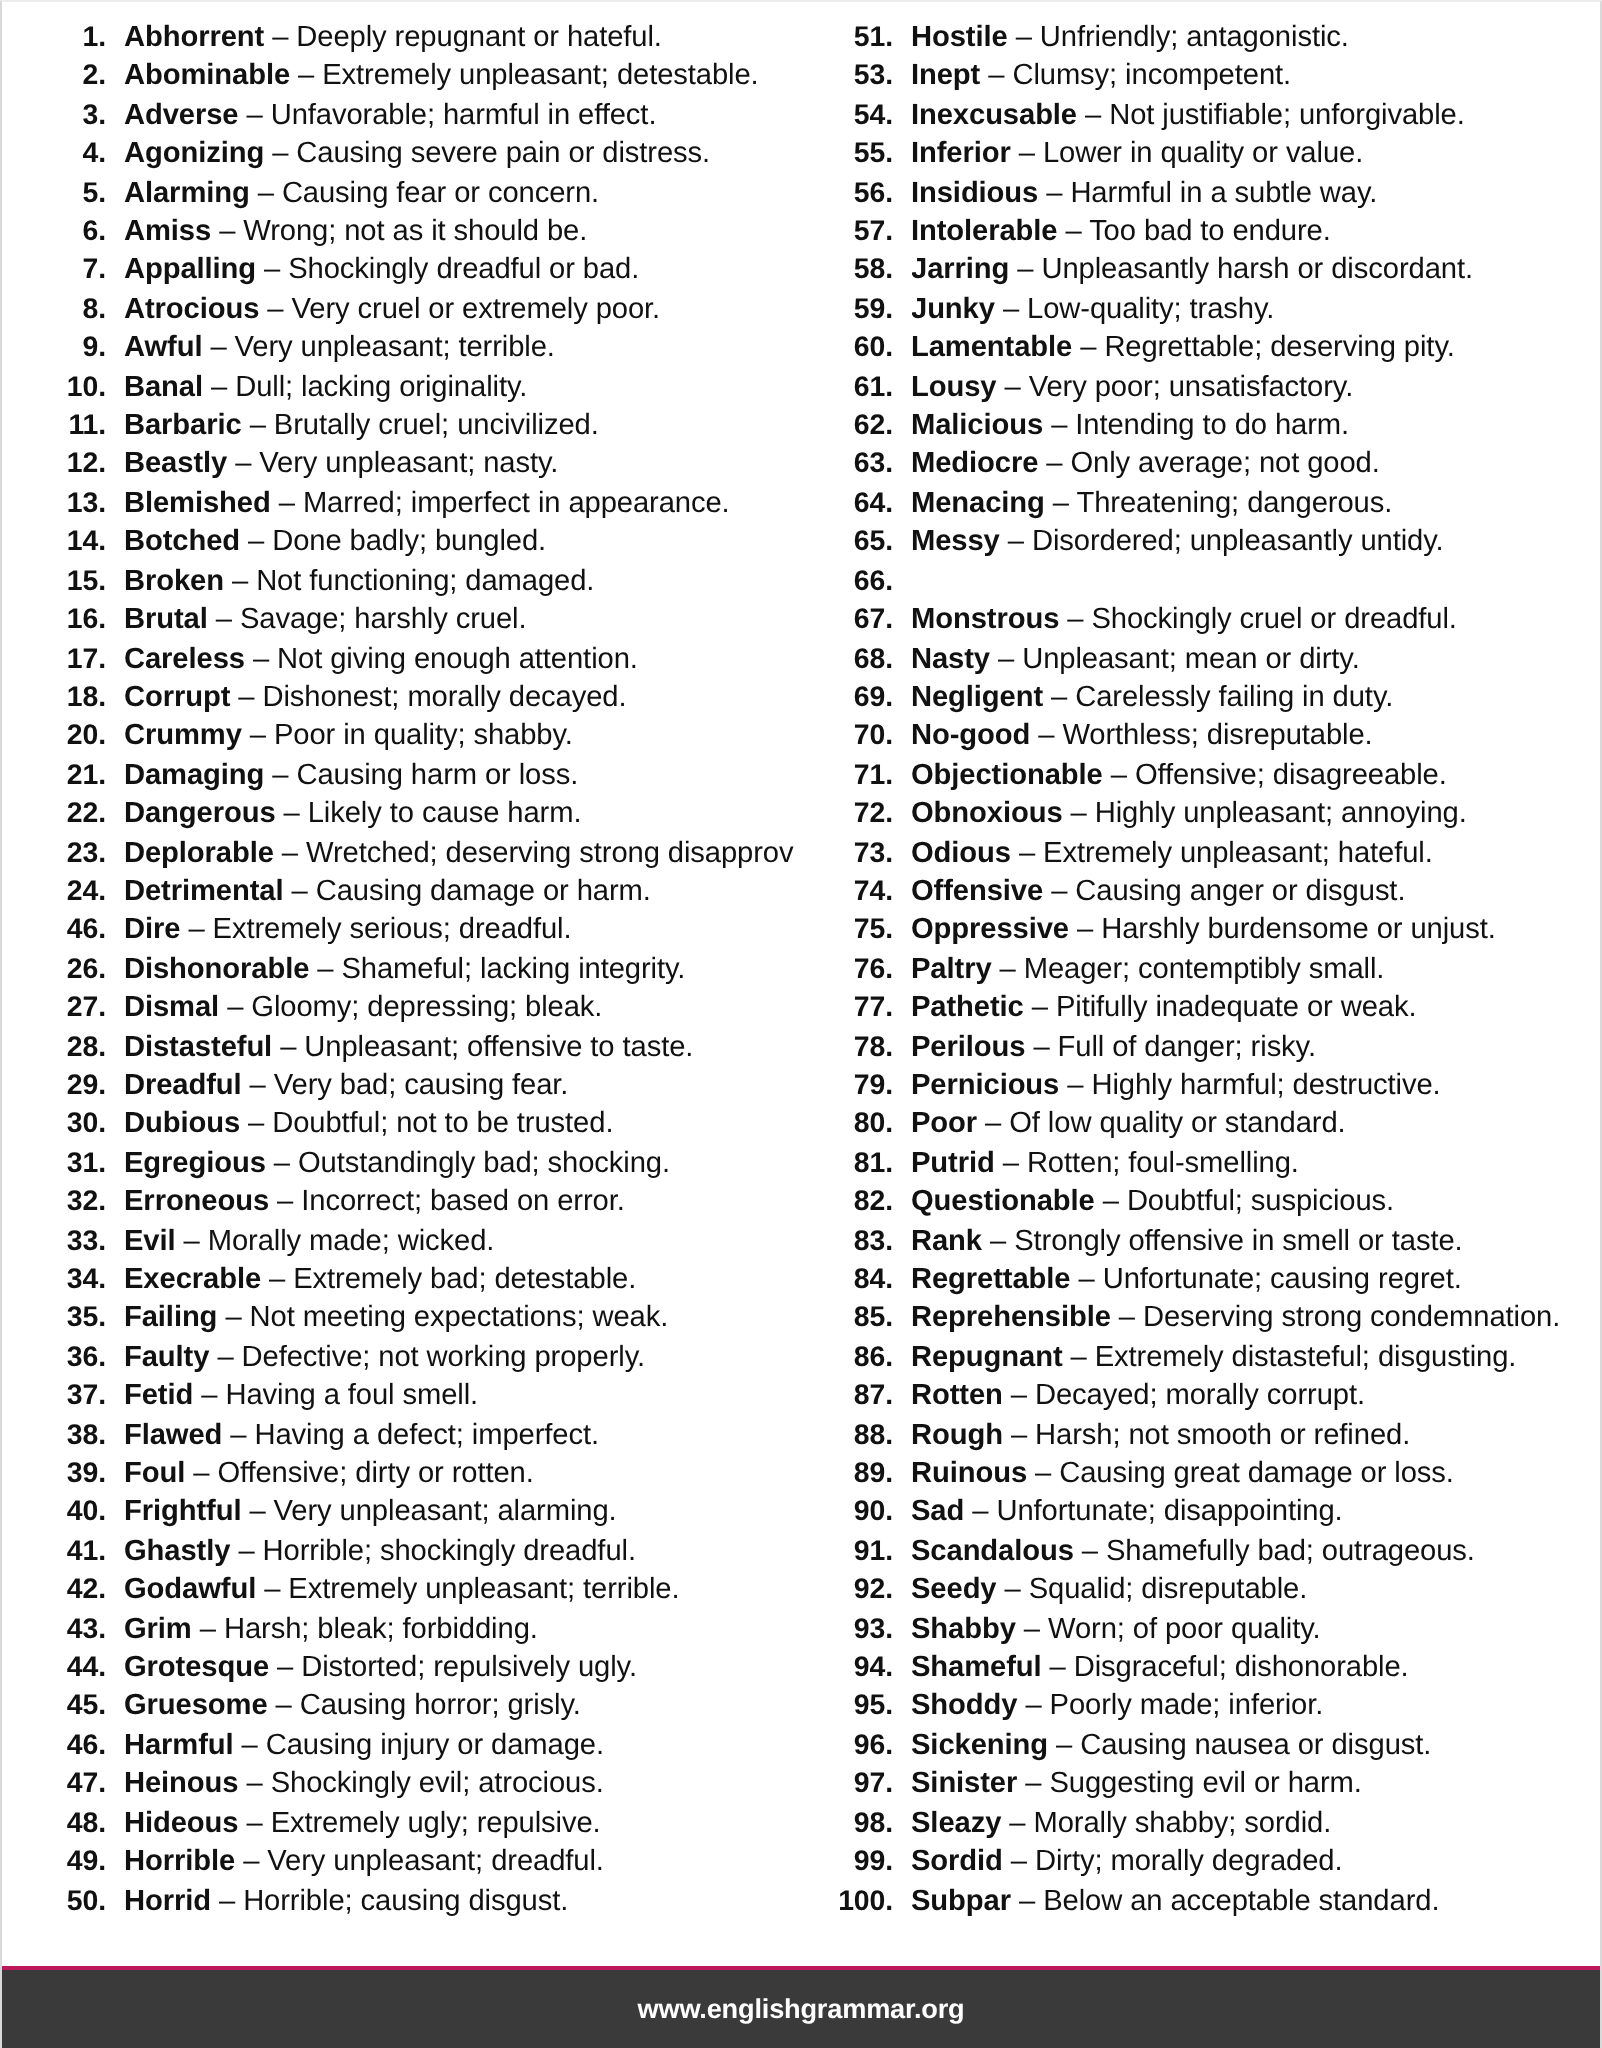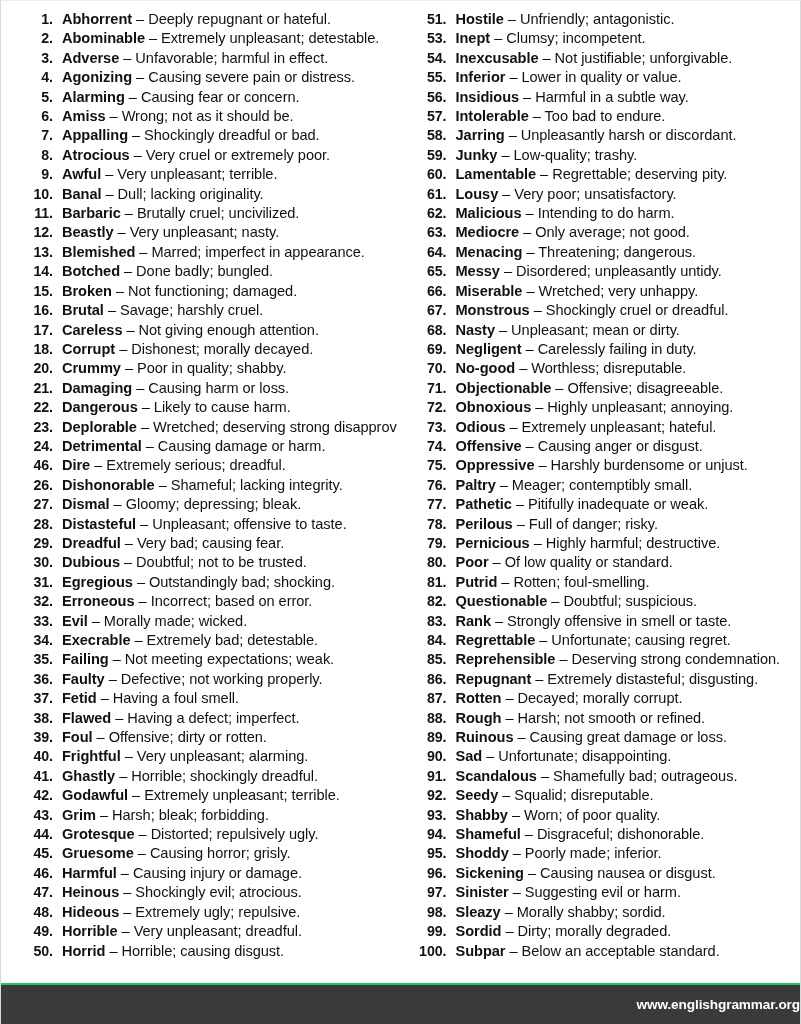--- a/index.html
+++ b/index.html
@@ -83,24 +83,24 @@
   }
 
   .entry-def {
     font-weight: normal;
   }
 
   .footer {
     flex: 0 0 auto;
     height: 39px;
     background: #3a3a3a;
-    border-top: 2px solid #22c55e;
+    border-top: 2px solid #be185d;
     display: flex;
     align-items: center;
-    justify-content: flex-end;
+    justify-content: center;
   }
 
   .footer-text {
     color: #ffffff;
     font-weight: bold;
     font-size: 13.6px;
     letter-spacing: -0.1px;
   }
 </style>
 </head>
@@ -359,21 +359,20 @@
         <div class="entry">
           <span class="entry-num">64.</span>
           <span class="entry-body"><span class="entry-word">Menacing</span><span class="entry-dash"> – </span><span class="entry-def">Threatening; dangerous.</span></span>
         </div>
         <div class="entry">
           <span class="entry-num">65.</span>
           <span class="entry-body"><span class="entry-word">Messy</span><span class="entry-dash"> – </span><span class="entry-def">Disordered; unpleasantly untidy.</span></span>
         </div>
         <div class="entry">
           <span class="entry-num">66.</span>
-          <span class="entry-body"><span class="entry-word">Miserable</span><span class="entry-dash"> – </span><span class="entry-def">Wretched; very unhappy.</span></span>
         </div>
         <div class="entry">
           <span class="entry-num">67.</span>
           <span class="entry-body"><span class="entry-word">Monstrous</span><span class="entry-dash"> – </span><span class="entry-def">Shockingly cruel or dreadful.</span></span>
         </div>
         <div class="entry">
           <span class="entry-num">68.</span>
           <span class="entry-body"><span class="entry-word">Nasty</span><span class="entry-dash"> – </span><span class="entry-def">Unpleasant; mean or dirty.</span></span>
         </div>
         <div class="entry">

